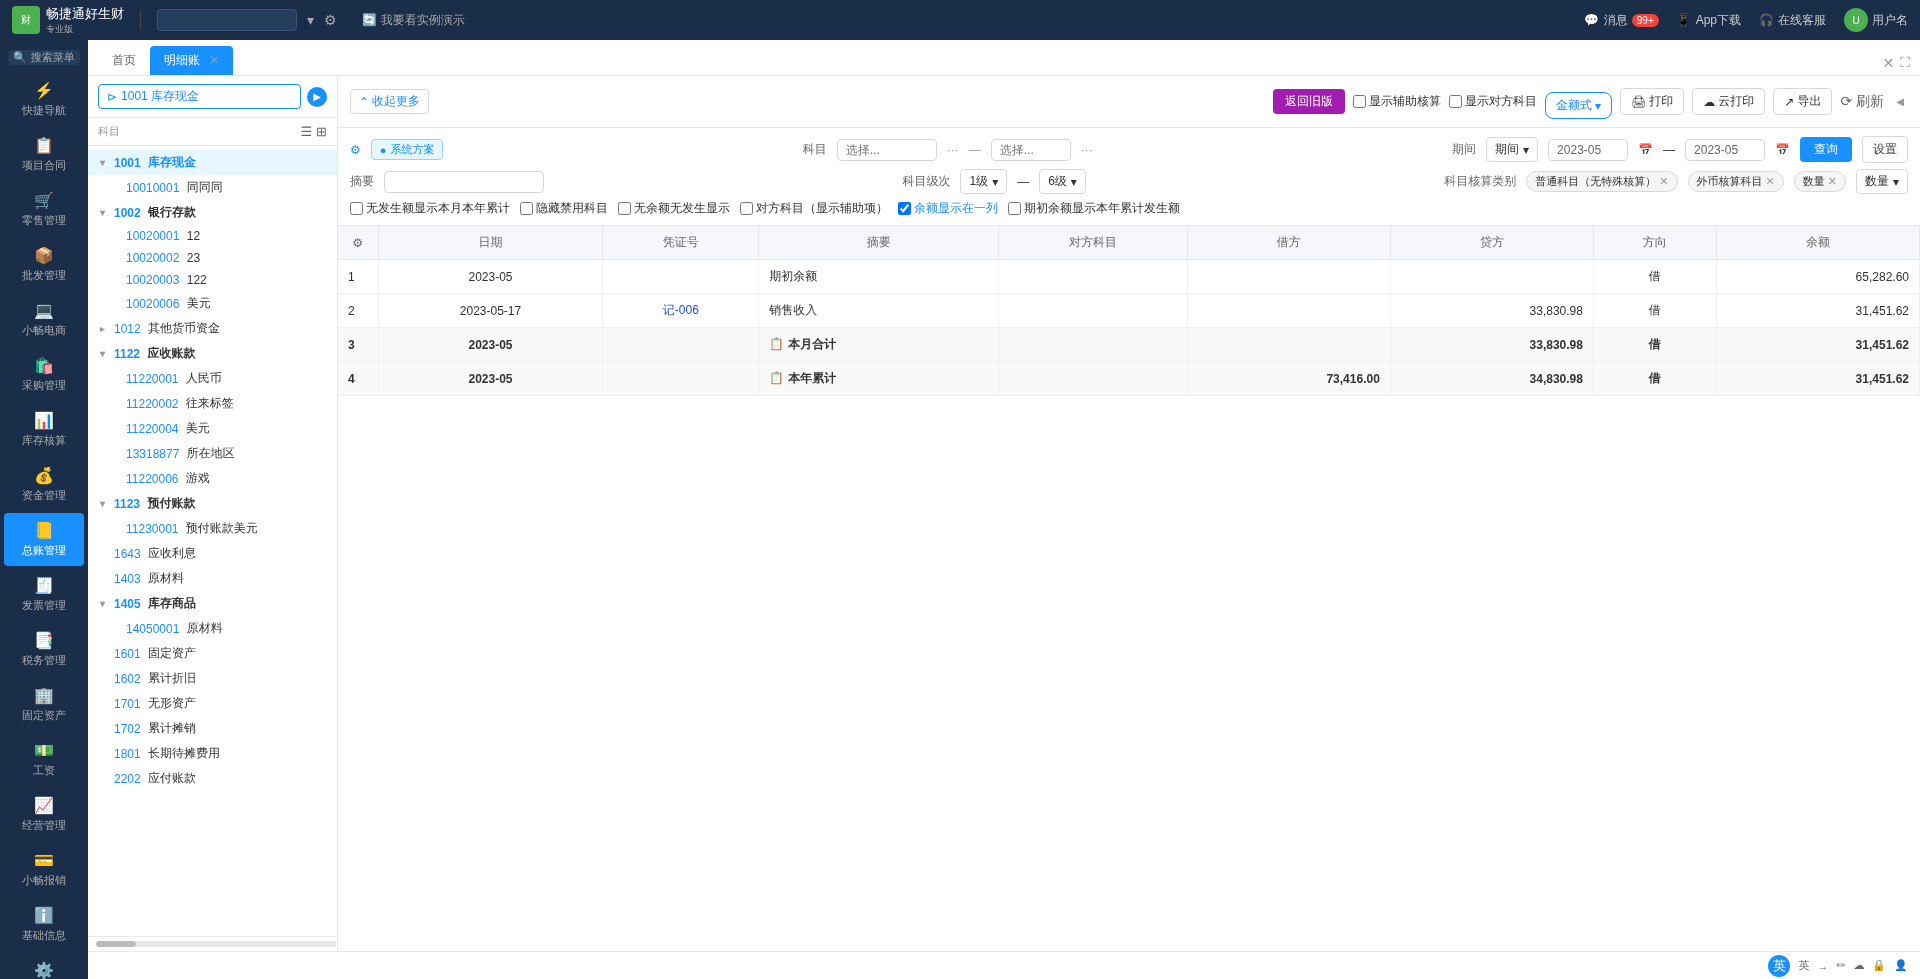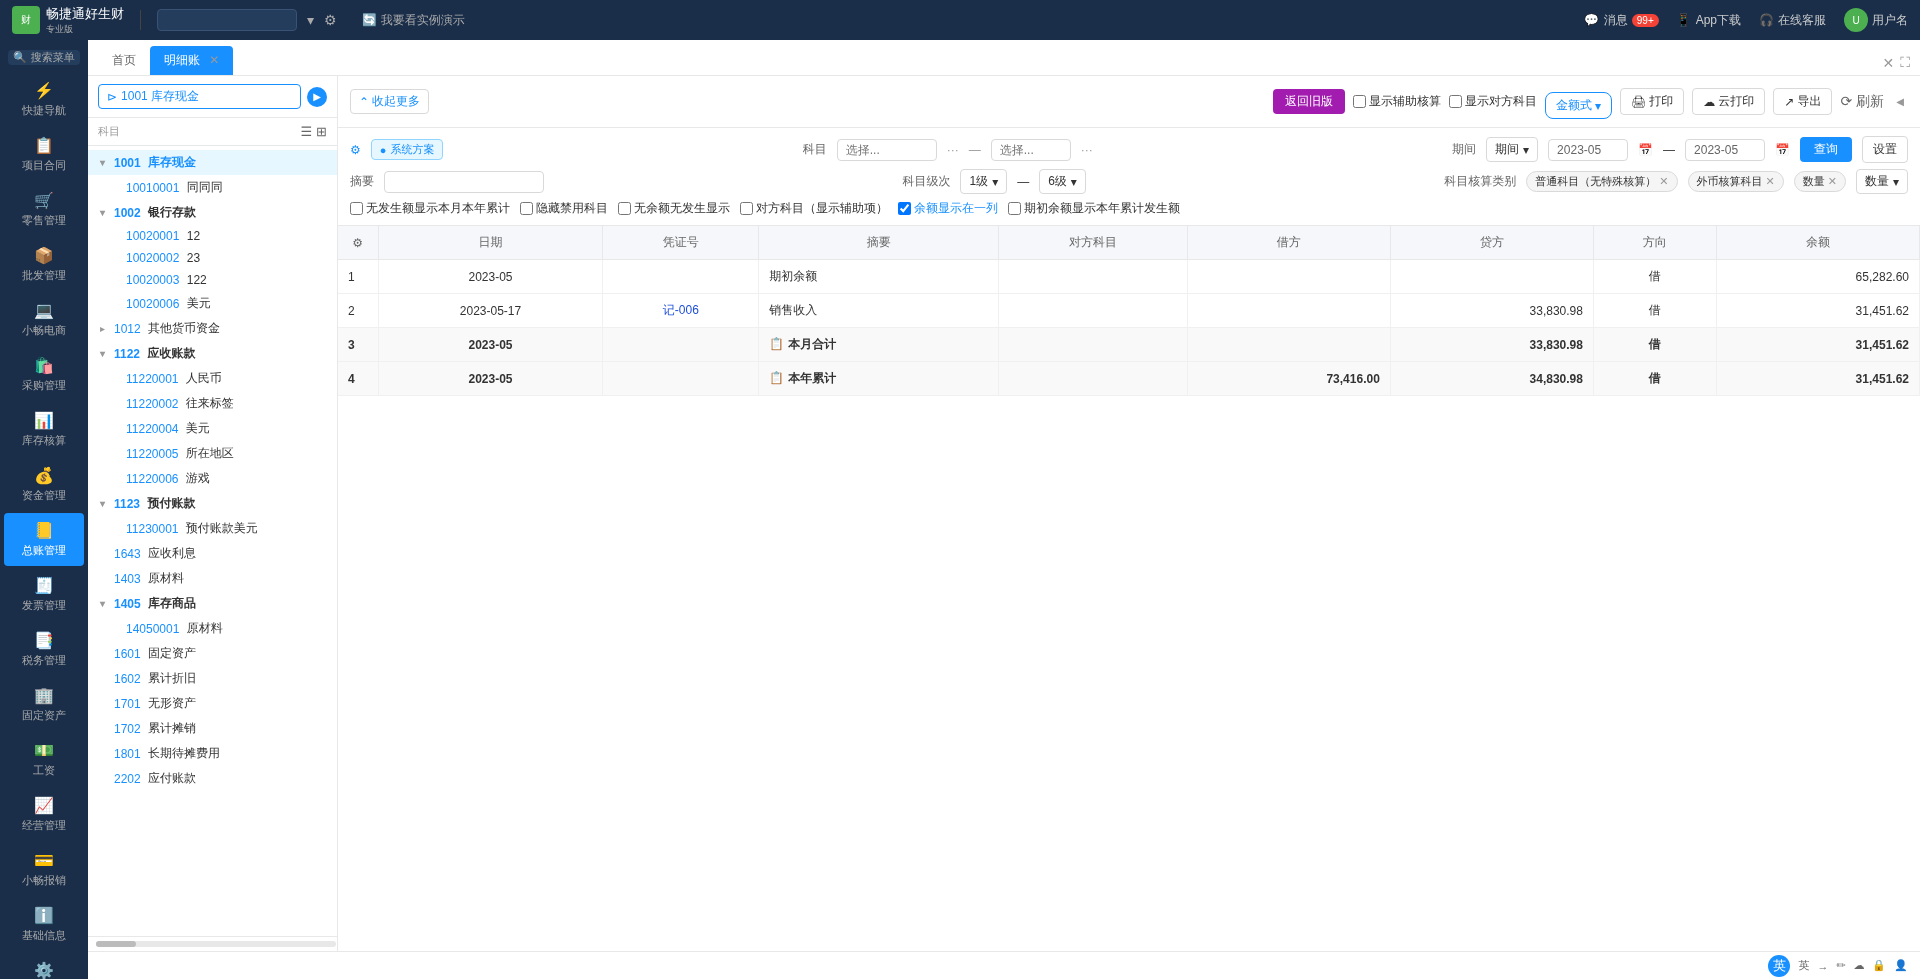--- a/index.html
+++ b/index.html
@@ -325,21 +325,21 @@
             <span class="tree-node-code">11220002</span>
             <span class="tree-node-name">&nbsp;往来标签</span>
           </div>
           <div class="tree-node level2">
             <span class="tree-expand"></span>
             <span class="tree-node-code">11220004</span>
             <span class="tree-node-name">&nbsp;美元</span>
           </div>
           <div class="tree-node level2">
             <span class="tree-expand"></span>
-            <span class="tree-node-code">11220005</span>
+            <span class="tree-node-code">13318877</span>
             <span class="tree-node-name">&nbsp;所在地区</span>
           </div>
           <div class="tree-node level2">
             <span class="tree-expand"></span>
             <span class="tree-node-code">11220006</span>
             <span class="tree-node-name">&nbsp;游戏</span>
           </div>
 
           <div class="tree-node parent">
             <span class="tree-expand">▾</span>

